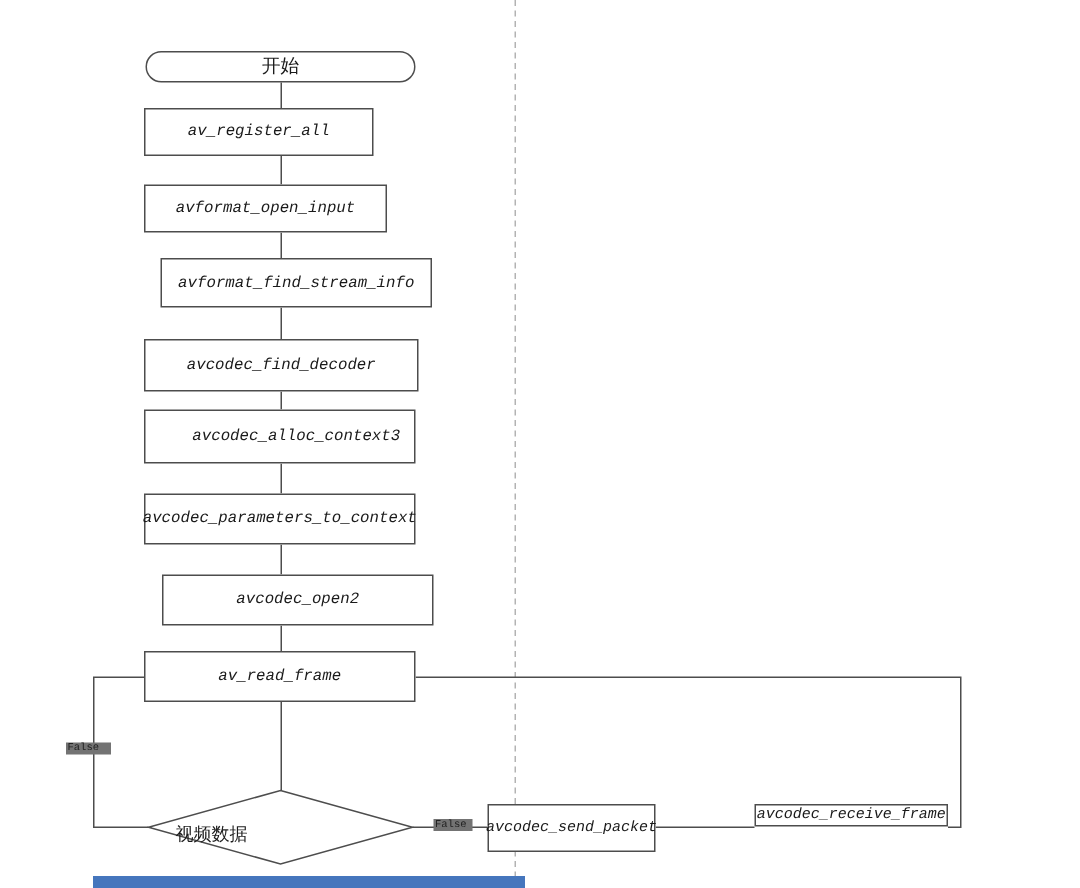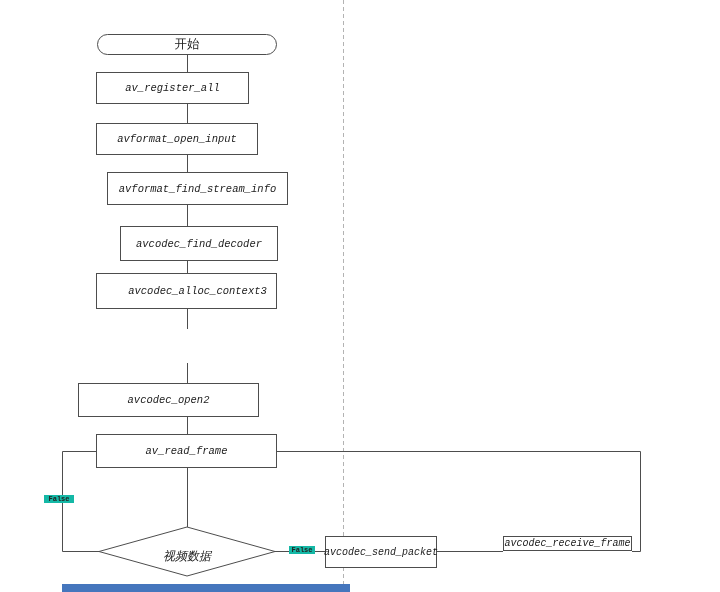--- a/index.html
+++ b/index.html
@@ -12,40 +12,40 @@
     position:absolute;box-sizing:border-box;background:#ffffff;
     border:1px solid #4d4d4d;display:flex;align-items:center;justify-content:center;
     font-style:italic;font-size:10.5px;color:#1a1a1a;letter-spacing:0px;white-space:nowrap;
   }
   .stadium{
     border-radius:11px;font-style:normal;font-size:12.5px;
     font-family:Liberation Mono, monospace;
     justify-content:center;
   }
   .diamond-label{
-    position:absolute;left:117px;top:548px;width:140px;text-align:center;
-    font-style:italic;font-size:12px;color:#1a1a1a;
+    position:absolute;left:117px;top:548px;width:140px;
+    font-size:12px;color:#1a1a1a;
     font-family:"Liberation Sans","DejaVu Sans",sans-serif;
   }
   .tiny-label{
-    position:absolute;background:#14b8a6;color:#222222;
-    font-size:7px;line-height:8px;text-align:center;padding:0 1px;font-weight:bold;
+    position:absolute;background:#737373;color:#222222;
+    font-size:7px;line-height:8px;padding:0 1px;
   }
   .selection-bar{
     position:absolute;left:62px;top:584px;width:288px;height:8px;background:#4576bd;
   }
   
   .n-start{left:97px;top:34px;width:180px;height:21px;}
   .n-s0{left:96px;top:72px;width:153px;height:32px;}
   .n-s1{left:96px;top:123px;width:162px;height:32px;}
   .n-s2{left:96px;top:172px;width:181px;height:33px;margin-left:11px;}
-  .n-s3{left:96px;top:226px;width:158px;height:35px;margin-left:24px;}
+  .n-s3{left:96px;top:226px;width:183px;height:35px;}
   .n-s4{left:96px;top:273px;width:181px;height:36px;padding-left:22px;}
   .n-s5{left:96px;top:329px;width:181px;height:34px;}
-  .n-s6{left:78px;top:383px;width:181px;height:34px;}
+  .n-s6{left:108px;top:383px;width:181px;height:34px;}
   .n-s7{left:96px;top:434px;width:181px;height:34px;}
   .n-send{left:325px;top:536px;width:112px;height:32px;font-size:10px;align-items:center;}
   .n-recv{left:503px;top:536px;width:129px;height:15px;font-size:10px;}
   .lbl-false{left:44px;top:495px;width:28px;}
   .lbl-true{left:289px;top:546px;width:24px;}
 </style>
 </head>
 <body>
 
 <div id="canvas">
@@ -89,20 +89,23 @@
   </div>
   <div class="node n-s2">
     <span>avformat_find_stream_info</span>
   </div>
   <div class="node n-s3">
     <span>avcodec_find_decoder</span>
   </div>
   <div class="node n-s4">
     <span>avcodec_alloc_context3</span>
   </div>
+  <div class="node n-s5">
+    <span>avcodec_parameters_to_context</span>
+  </div>
   <div class="node n-s6">
     <span>avcodec_open2</span>
   </div>
   <div class="node n-s7">
     <span>av_read_frame</span>
   </div>
 
   <div class="diamond-label">视频数据</div>
 
   <div class="tiny-label lbl-false">False</div>

